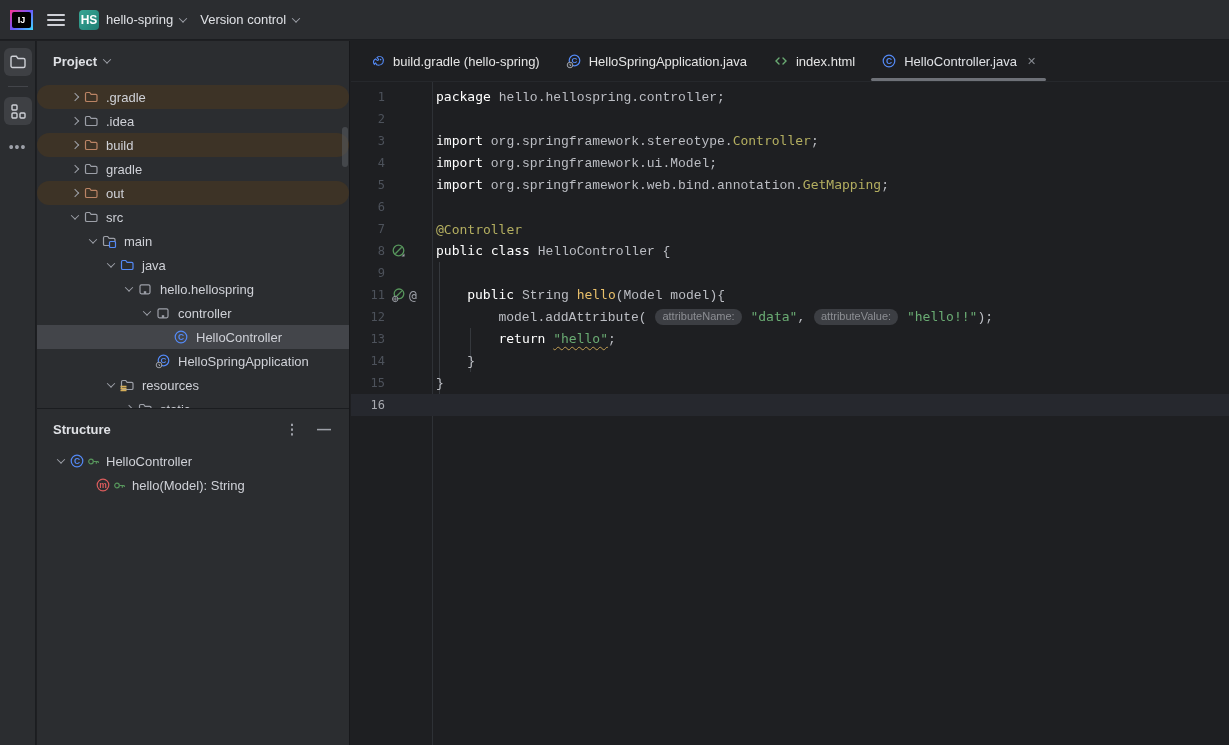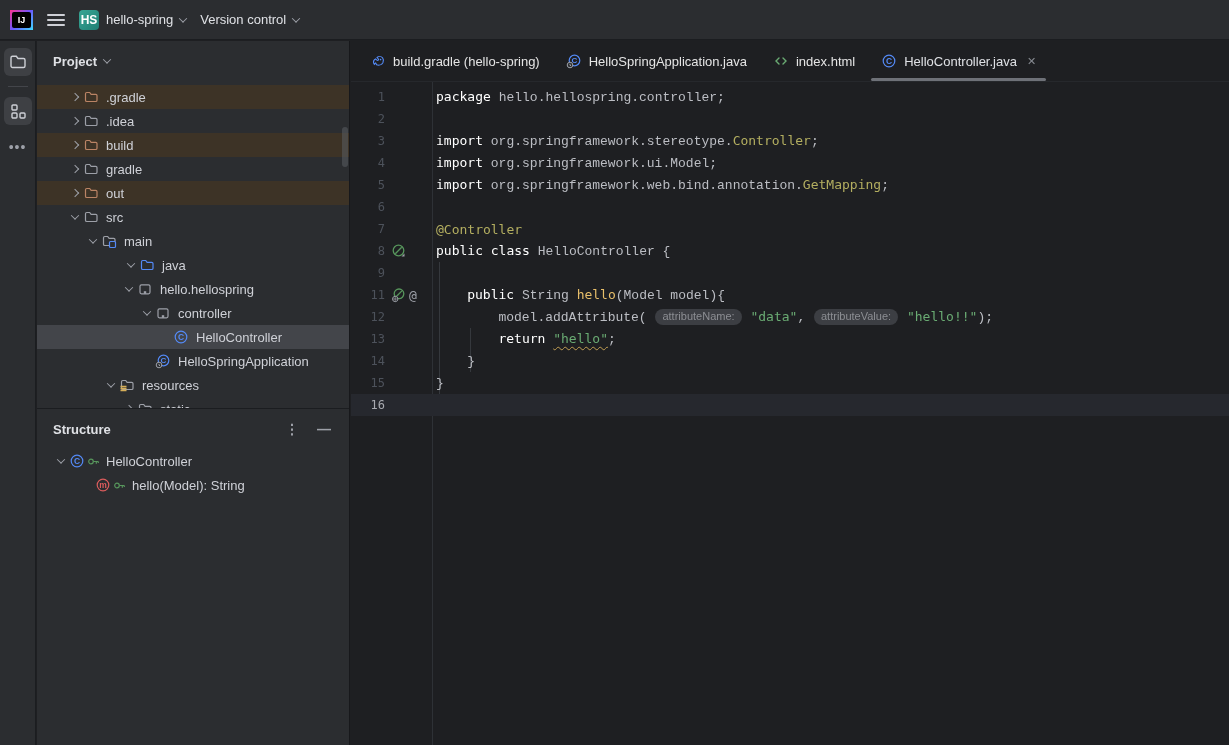--- a/index.html
+++ b/index.html
@@ -35,21 +35,21 @@
   
   .sidebar { position:absolute; left:37px; top:41px; width:313px; bottom:0; background:#2B2D30;
              border-right:1px solid #17181B; }
   .panel-header { height:40px; display:flex; align-items:center; gap:7px; padding-left:16px;
                   color:#DFE1E5; font-weight:600; }
   .tree { position:relative; height:328px; overflow:hidden; padding-top:4px; }
   .trow { height:24px; display:flex; align-items:center; cursor:pointer; white-space:nowrap; color:#CFD1D7; }
   .trow .chevslot { width:16px; display:flex; align-items:center; justify-content:center; flex:0 0 16px; }
   .trow .ticon { width:18px; flex:0 0 18px; display:flex; align-items:center; }
   .trow .tlabel { margin-left:5px; }
-  .trow.ignored { background:#3D3326; }
+  .trow.ignored { background:#3D3326;border-radius:12px; }
   .trow.selected { background:#43454A; }
   .vscroll { position:absolute; right:1px; top:46px; width:6px; height:40px; border-radius:3px; background:#5A5D62; opacity:.55; }
 
   .structure { position:absolute; left:0; right:0; top:367px; bottom:0; background:#2B2D30; border-top:1px solid #1B1D20; }
   .structure .panel-header { justify-content:flex-start; position:relative; }
   .hdr-actions { position:absolute; right:18px; top:0; height:40px; display:flex; align-items:center; gap:18px; color:#9DA0A8; }
   .hdr-actions span { cursor:pointer; font-size:14px; }
   .srow { height:24px; display:flex; align-items:center; cursor:pointer; color:#CFD1D7; }
   .srow .chevslot { width:16px; flex:0 0 16px; display:flex; align-items:center; justify-content:center; }
   .srow .ticon { width:18px; flex:0 0 18px; display:flex; align-items:center; }
@@ -206,21 +206,21 @@
             <span class="chev down"></span>
           </span>
           <span class="ticon">
             <svg width="16" height="16" viewBox="0 0 16 16" fill="none" xmlns="http://www.w3.org/2000/svg">
               <path d="M2.5 4.8c0-.7.6-1.3 1.3-1.3h2.9l1.4 1.8h4.6c.7 0 1.3.6 1.3 1.3v4.6c0 .7-.6 1.3-1.3 1.3H3.8c-.7 0-1.3-.6-1.3-1.3V4.8z" stroke="#9DA0A8" stroke-width="1.2"></path>
               <rect x="8.5" y="8.5" width="6" height="6" rx="1" fill="#2B2D30" stroke="#548AF7" stroke-width="1.2"></rect>
             </svg>
           </span>
           <span class="tlabel">main</span>
         </div>
-        <div class="trow" style="padding-left: 86px;">
+        <div class="trow" style="padding-left: 66px;">
           <span class="chevslot">
             <span class="chev down"></span>
           </span>
           <span class="ticon">
             <svg width="16" height="16" viewBox="0 0 16 16" fill="none" xmlns="http://www.w3.org/2000/svg">
               <path d="M2.5 4.8c0-.7.6-1.3 1.3-1.3h2.9l1.4 1.8h4.6c.7 0 1.3.6 1.3 1.3v4.6c0 .7-.6 1.3-1.3 1.3H3.8c-.7 0-1.3-.6-1.3-1.3V4.8z" stroke="#548AF7" stroke-width="1.2"></path>
             </svg>
           </span>
           <span class="tlabel">java</span>
         </div>

